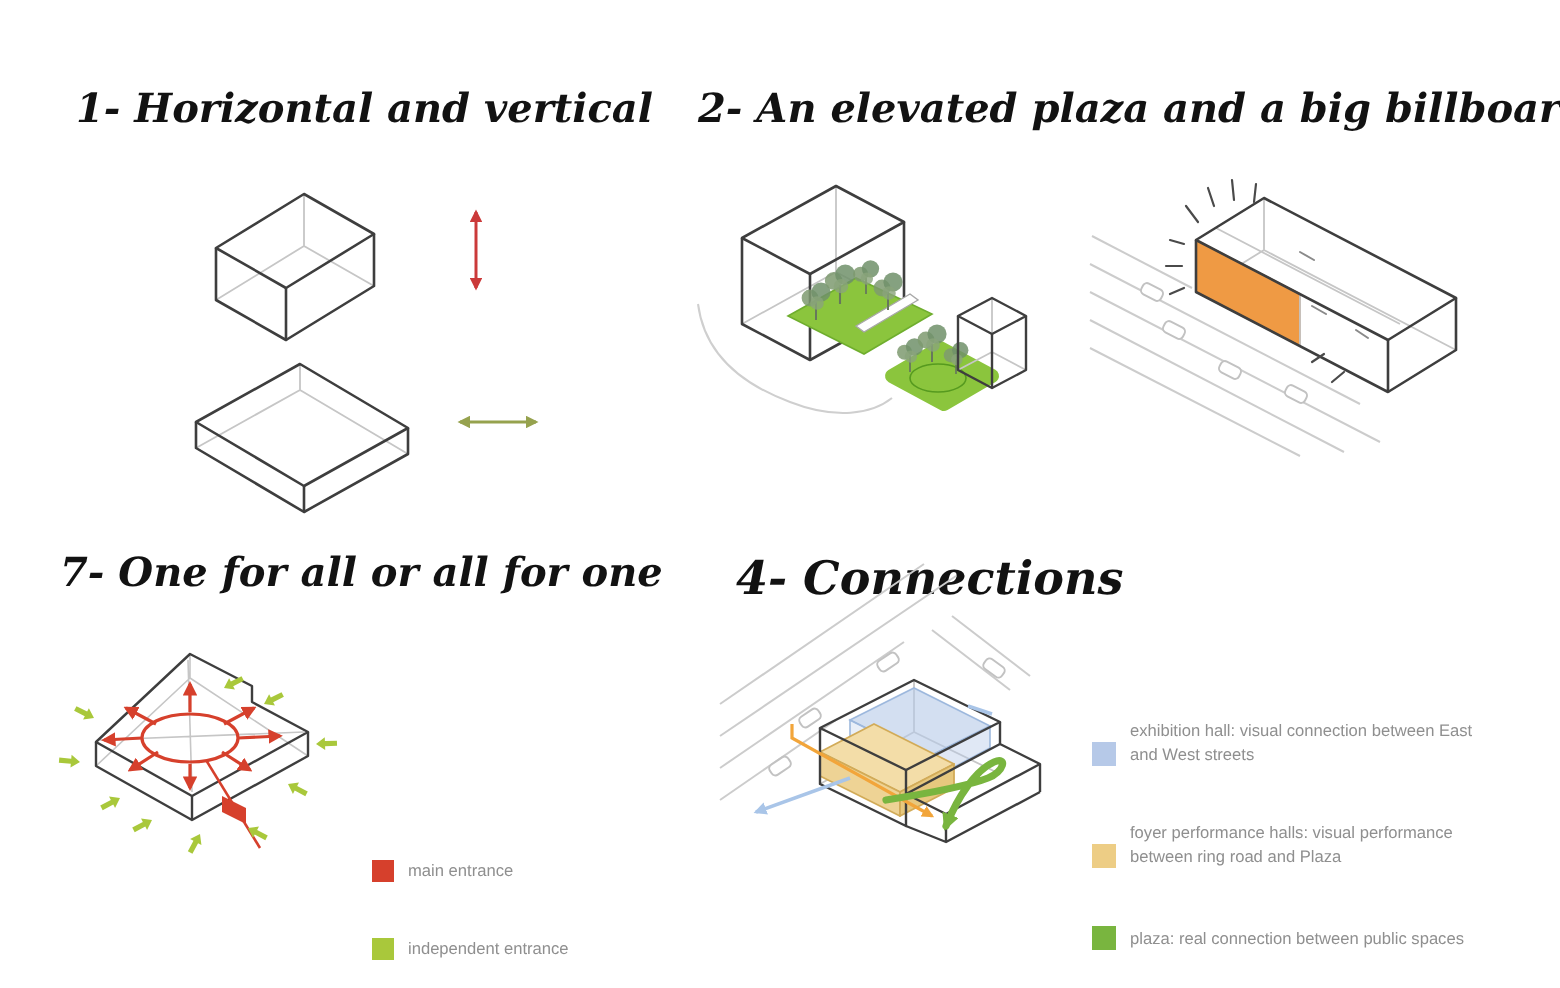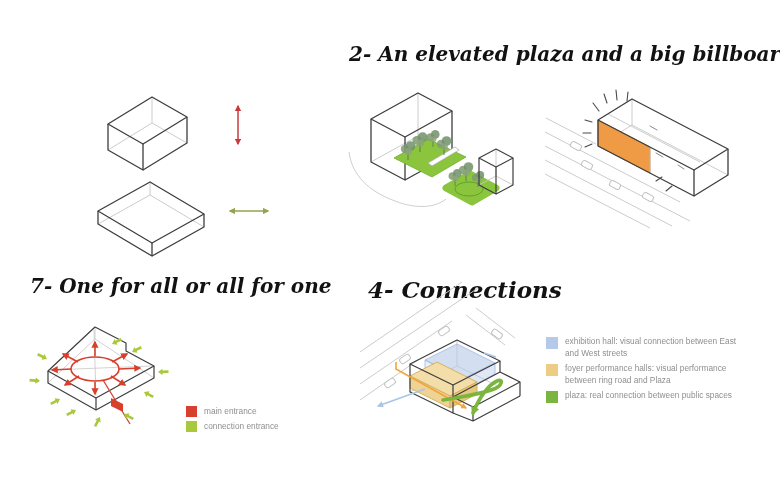--- a/index.html
+++ b/index.html
@@ -8,32 +8,33 @@
   .panel-title{position:absolute;font-family:"DejaVu Serif",serif;font-style:italic;font-weight:bold;
                color:#121212;white-space:nowrap;letter-spacing:0px;}
   .t1{left:38px;top:42px;font-size:20px;}
   .t2{left:349px;top:42px;font-size:20px;}
   .t3{left:30px;top:274px;font-size:20px;}
   .t4{left:368px;top:276px;font-size:23px;}
   svg.sheet{position:absolute;left:0;top:0;}
   .legend{position:absolute;display:flex;flex-direction:column;gap:4px;}
   .legend-entrances{left:186px;top:406px;}
   .legend-connections{left:546px;top:336px;}
-  .legend-row{display:flex;align-items:flex-start;}
+  .legend-row{display:flex;align-items:flex-end;margin-top:24px;}
   .legend-entrances .swatch{width:11px;height:11px;margin-right:7px;flex:0 0 auto;}
   .legend-connections .swatch{width:12px;height:12px;margin-right:7px;flex:0 0 auto;margin-top:1px;}
   .legend-label{font-size:8.3px;line-height:11.5px;color:#8f8f8f;}
   .legend-entrances .legend-label{line-height:11px;}
   .legend-connections .legend-label{width:186px;}
 </style>
 </head>
 <body>
 
 <div class="canvas">
 
+  <div class="panel-title t1">1- Horizontal and vertical</div>
   <div class="panel-title t2">2- An elevated plaza and a big billboard</div>
   <div class="panel-title t3">7- One for all or all for one</div>
   <div class="panel-title t4">4- Connections</div>
 
   <svg class="sheet" width="780" height="494" viewBox="0 0 780 494">
     <defs>
       <marker id="mRed" viewBox="0 0 10 10" refX="8" refY="5" markerWidth="4.5" markerHeight="4.5" orient="auto-start-reverse">
         <path d="M0,0 L10,5 L0,10 Z" fill="#d6402c"></path>
         </marker>
       <marker id="mRed1" viewBox="0 0 10 10" refX="8" refY="5" markerWidth="4.2" markerHeight="4.2" orient="auto-start-reverse">
@@ -249,21 +250,21 @@
     </g>
   </svg>
 
   <div class="legend legend-entrances">
     <div class="legend-row">
       <span class="swatch" style="background-color: rgb(214, 64, 44);"></span>
       <span class="legend-label">main entrance</span>
     </div>
     <div class="legend-row">
       <span class="swatch" style="background-color: rgb(169, 200, 59);"></span>
-      <span class="legend-label">connection entrance</span>
+      <span class="legend-label">independent entrance</span>
     </div>
   </div>
 
   <div class="legend legend-connections">
     <div class="legend-row">
       <span class="swatch" style="background-color: rgb(182, 201, 232);"></span>
       <span class="legend-label">exhibition hall: visual connection between East and West streets</span>
     </div>
     <div class="legend-row">
       <span class="swatch" style="background-color: rgb(237, 205, 133);"></span>

